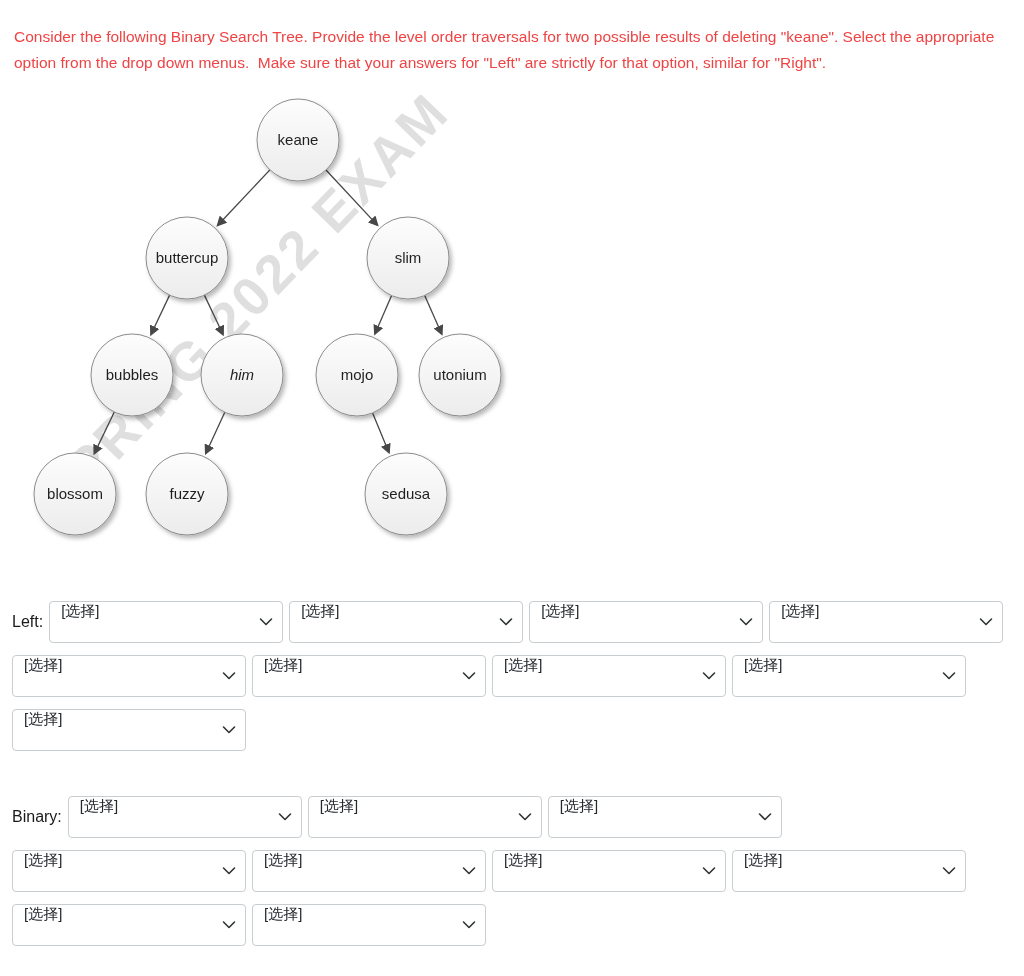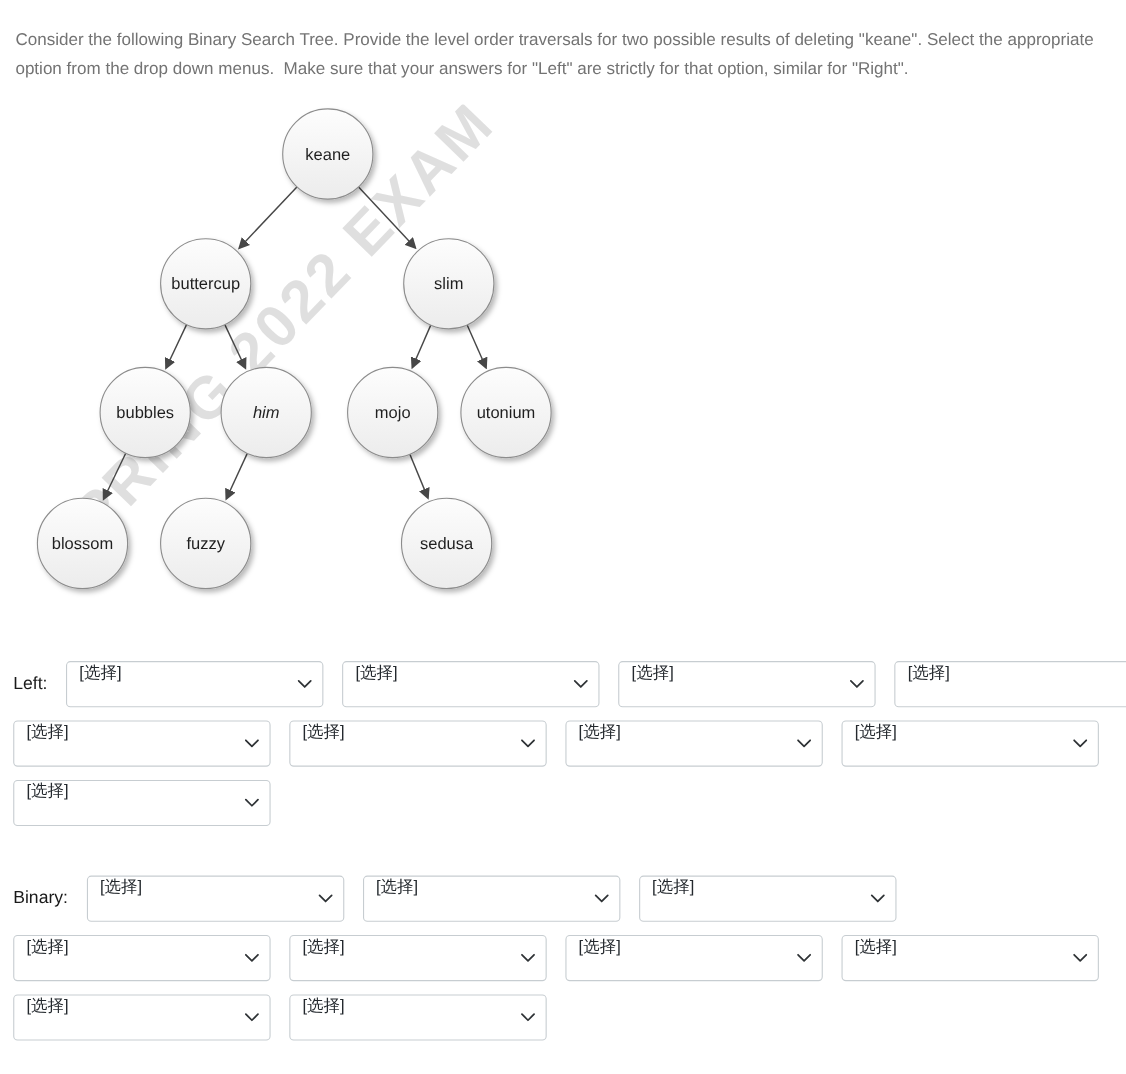--- a/index.html
+++ b/index.html
@@ -7,34 +7,34 @@
   body {
     width: 1024px; height: 976px;
     font-family: "Liberation Sans", sans-serif;
     position: relative; overflow: hidden;
     color: #1a1a1a;
   }
   .instructions {
     padding: 24px 14px 0 14px;
     font-size: 15.5px;
     line-height: 26px;
-    color: #737373;
+    color: #ef4444;
     white-space: pre-wrap;
     max-width: 1014px;
   }
   .tree-wrap {
     margin: 19px 0 0 20px;
     width: 520px; height: 470px;
   }
   .answers { padding-left: 12px; }
   #left-section { margin-top: 36px; }
   #right-section { margin-top: 45px; }
   .dd-row {
     display: flex; align-items: center;
-    gap: 17px; margin-bottom: 12px; height: 42px;
+    gap: 6px; margin-bottom: 12px; height: 42px;
   }
   .section-label { font-size: 16px; color: #1a1a1a; white-space: nowrap; }
   .dropdown {
     position: relative;
     width: 234px; height: 42px;
     background: #ffffff;
     border: 1px solid #c7cdd1;
     border-radius: 4px;
     display: flex; align-items: flex-start;
     padding: 0 30px 0 11px;

